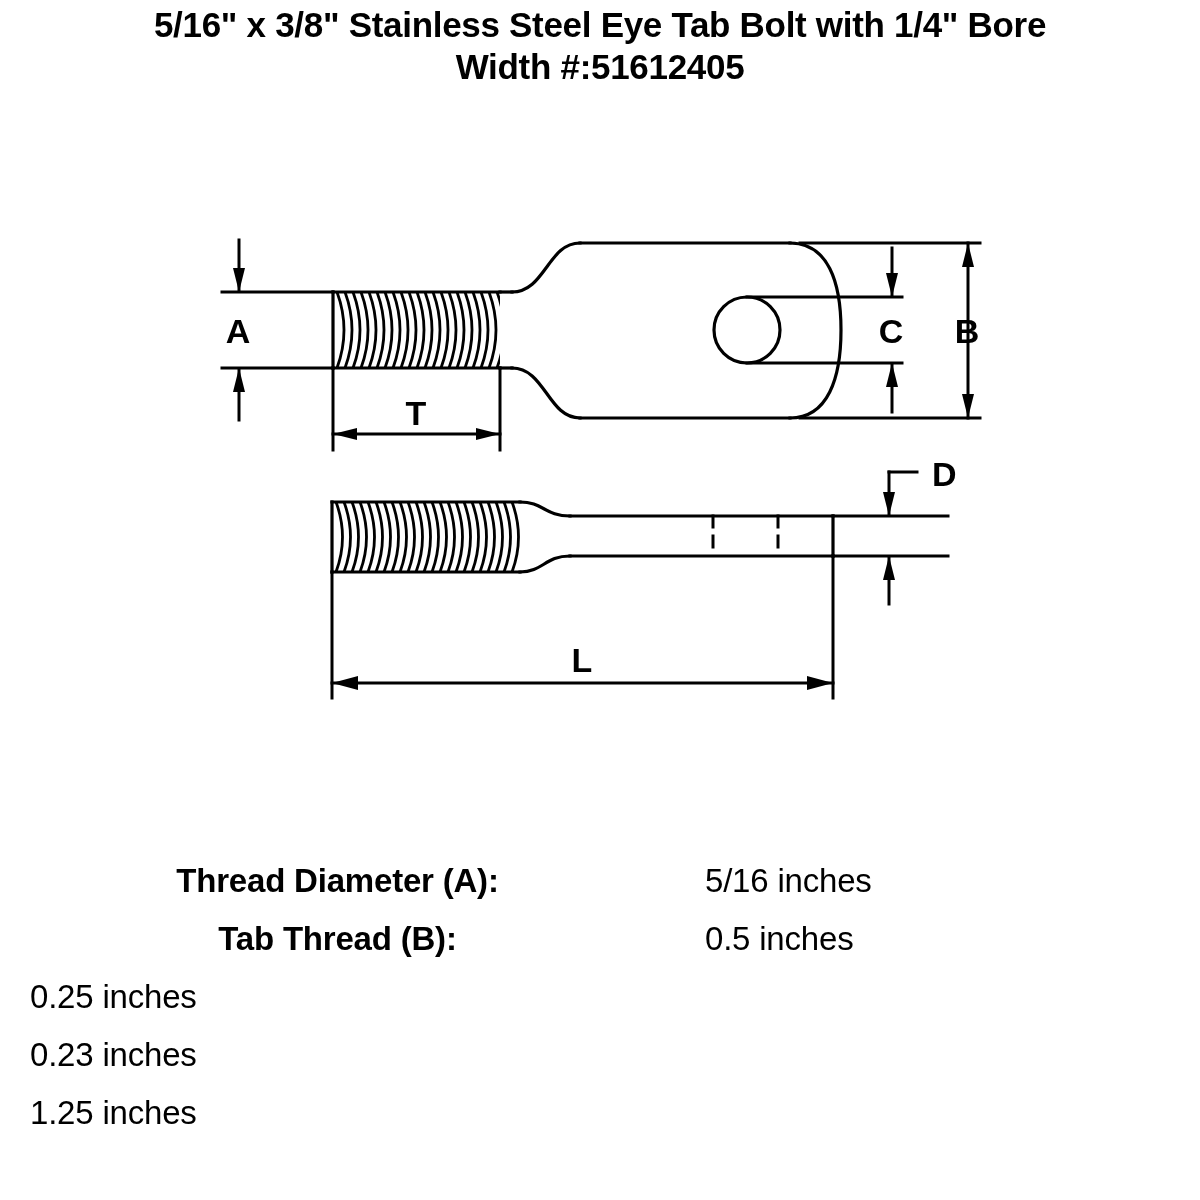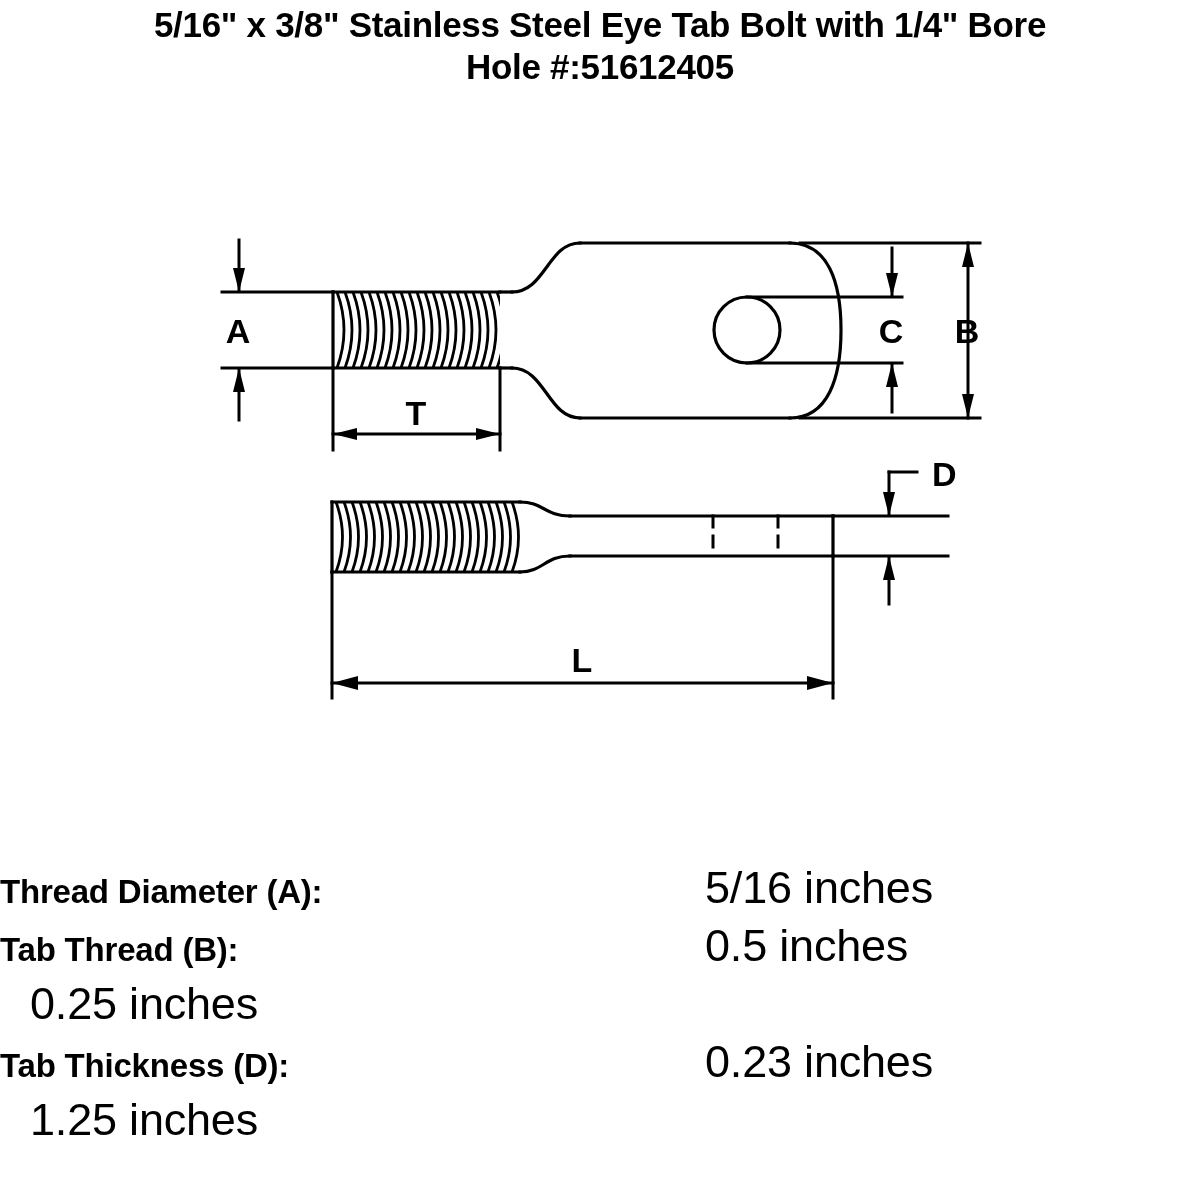--- a/index.html
+++ b/index.html
@@ -63,44 +63,44 @@
     left: 0;
     width: 1200px;
   }
   .spec-row {
     display: flex;
     align-items: baseline;
     height: 58px;
   }
   .spec-label {
     width: 675px;
-    text-align: left;
+    text-align: center;
     font-size: 33px;
     font-weight: bold;
     white-space: nowrap;
     letter-spacing: -0.2px;
   }
   .spec-value {
     flex: 1;
     text-align: left;
     padding-left: 30px;
-    font-size: 45px;
+    font-size: 33px;
     font-weight: normal;
     white-space: nowrap;
     letter-spacing: -0.2px;
   }
 </style>
 </head>
 <body>
 
 <div id="page">
 
   <div class="title-block">
     <div class="title-line-1">5/16" x 3/8" Stainless Steel Eye Tab Bolt with 1/4" Bore</div>
-    <div class="title-line-2">Hole #:51612405</div>
+    <div class="title-line-2">Width #:51612405</div>
   </div>
 
   <div id="drawing">
     <svg width="1200" height="760" viewBox="0 0 1200 760" xmlns="http://www.w3.org/2000/svg">
 
       <defs>
 
         <clipPath id="threadClipTop">
           <rect x="333" y="292" width="167" height="76"></rect>
         </clipPath>
@@ -289,21 +289,20 @@
     <div class="spec-row">
       <div class="spec-label">Tab Thread (B):</div>
       <div class="spec-value">0.5 inches</div>
     </div>
 
     <div class="spec-row">
       <div class="spec-value">0.25 inches</div>
     </div>
 
     <div class="spec-row">
-      <div class="spec-label">Tab Thickness (D):</div>
       <div class="spec-value">0.23 inches</div>
     </div>
 
 
     <div class="spec-row">
       <div class="spec-value">1.25 inches</div>
     </div>
 
   </div>
 </div>

